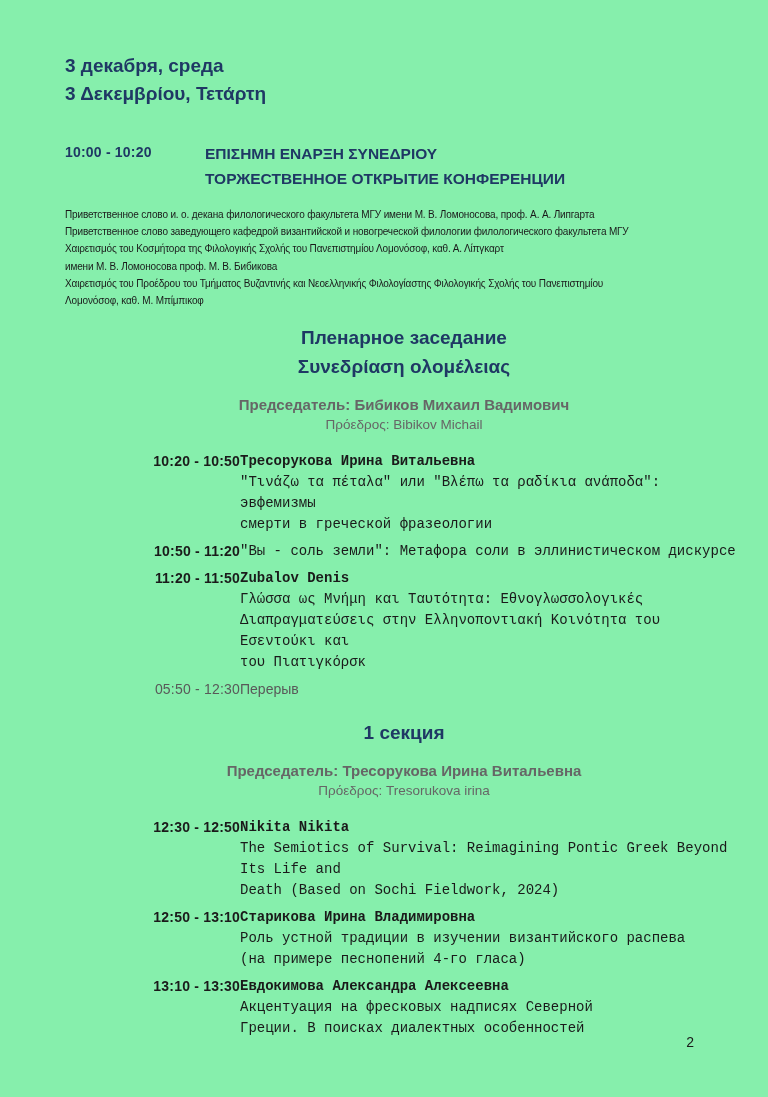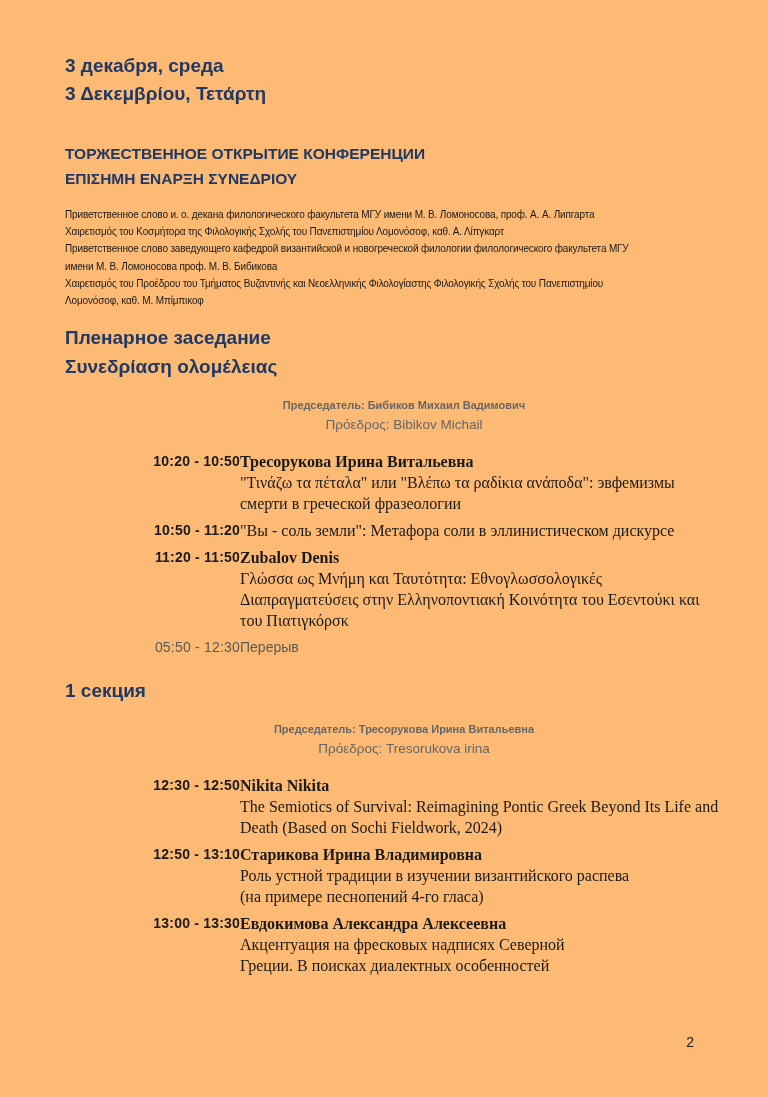--- a/index.html
+++ b/index.html
@@ -6,21 +6,21 @@
     --navy:#1F3864;
     --gray:#666666;
     --graydark:#595959;
     --text:#1a1a1a;
   }
   *{box-sizing:border-box;}
   html,body{margin:0;padding:0;background:#ffffff;}
   .page{
     position:relative;
     width:768px;height:1097px;
-    background:#fdba74;
+    background:#86efac;
     overflow:hidden;
     font-family:"Liberation Sans",sans-serif;
     color:var(--text);
   }
   .inner{padding:52px 25px 0 65px;}
 
   
   .date-header div{
     font-size:19px;line-height:28px;font-weight:700;color:var(--navy);
     white-space:nowrap;
@@ -38,43 +38,43 @@
   }
 
   
   .greetings{margin-top:15px;}
   .greetings div{
     font-size:10px;line-height:17.2px;color:var(--text);
     letter-spacing:-0.15px;white-space:nowrap;
   }
 
   
-  .section-title{margin-top:14px;}
+  .section-title{margin-top:14px;text-align:center;}
   .section-title div{
     font-size:19px;line-height:29px;font-weight:700;color:var(--navy);
   }
   .section-title sub{font-size:13px;line-height:0;}
   .section-title .rest{margin-left:5px;}
 
   .chair{margin-top:14px;text-align:center;color:var(--gray);}
-  .chair .ru{font-size:11px;line-height:20px;font-weight:700;}
+  .chair .ru{font-size:15px;line-height:20px;font-weight:700;}
   .chair .el{font-size:13.5px;line-height:20px;font-weight:400;}
 
   
   .sessions{margin-top:16px;}
   .session-row{display:flex;margin-bottom:6px;}
   .session-row .time{
     flex:0 0 175px;
     font-size:14px;font-weight:700;color:var(--text);
     letter-spacing:.2px;padding-top:2px;text-align:right;
   }
   .session-row .content{
     flex:1 1 auto;max-width:503px;
-    font-family:Liberation Serif, serif;
-    font-size:16px;line-height:21px;color:var(--text);
+    font-family:Liberation Mono, monospace;
+    font-size:14px;line-height:21px;color:var(--text);
   }
   .session-row .speaker{font-weight:700;}
   .session-row .title{white-space:pre-line;}
 
   
   .session-row.break .time{
     font-weight:400;color:var(--graydark);
   }
   .session-row.break .content{
     font-family:"Liberation Sans",sans-serif;
@@ -94,30 +94,31 @@
 
 <div class="page">
   <div class="inner">
 
     <div class="date-header">
       <div>3 декабря, среда</div>
       <div>3 Δεκεμβρίου, Τετάρτη</div>
     </div>
 
     <div class="opening-row">
+      <div class="time">10:00 - 10:20</div>
       <div class="titles">
+        <div>ΕΠΙΣΗΜΗ ΕΝΑΡΞΗ ΣΥΝΕΔΡΙΟΥ</div>
         <div>ТОРЖЕСТВЕННОЕ ОТКРЫТИЕ КОНФЕРЕНЦИИ</div>
-        <div>ΕΠΙΣΗΜΗ ΕΝΑΡΞΗ ΣΥΝΕΔΡΙΟΥ</div>
       </div>
     </div>
 
     <div class="greetings">
       <div>Приветственное слово и. о. декана филологического факультета МГУ имени М. В. Ломоносова, проф. А. А. Липгарта</div>
+      <div>Приветственное слово заведующего кафедрой византийской и новогреческой филологии филологического факультета МГУ</div>
       <div>Χαιρετισμός του Κοσμήτορα της Φιλολογικής Σχολής του Πανεπιστημίου Λομονόσοφ, καθ. Α. Λίπγκαρτ</div>
-      <div>Приветственное слово заведующего кафедрой византийской и новогреческой филологии филологического факультета МГУ</div>
       <div>имени М. В. Ломоносова проф. М. В. Бибикова</div>
       <div>Χαιρετισμός του Προέδρου του Τμήματος Βυζαντινής και Νεοελληνικής Φιλολογίαστης Φιλολογικής Σχολής  του Πανεπιστημίου</div>
       <div>Λομονόσοφ, καθ. Μ. Μπίμπικοφ</div>
     </div>
 
     <div class="section-title">
       <div>Пленарное заседание</div>
       <div>Συνεδρίαση ολομέλειας</div>
     </div>
 
@@ -178,21 +179,21 @@
       </div>
       <div class="session-row">
         <div class="time">12:50 - 13:10</div>
         <div class="content">
           <div class="speaker">Старикова Ирина Владимировна</div>
           <div class="title">Роль устной традиции в изучении византийского распева
 (на примере песнопений 4-го гласа)</div>
         </div>
       </div>
       <div class="session-row">
-        <div class="time">13:00 - 13:30</div>
+        <div class="time">13:10 - 13:30</div>
         <div class="content">
           <div class="speaker">Евдокимова Александра Алексеевна</div>
           <div class="title">Акцентуация на фресковых надписях Северной
 Греции. В поисках диалектных особенностей</div>
         </div>
       </div>
     </div>
 
   </div>
 

